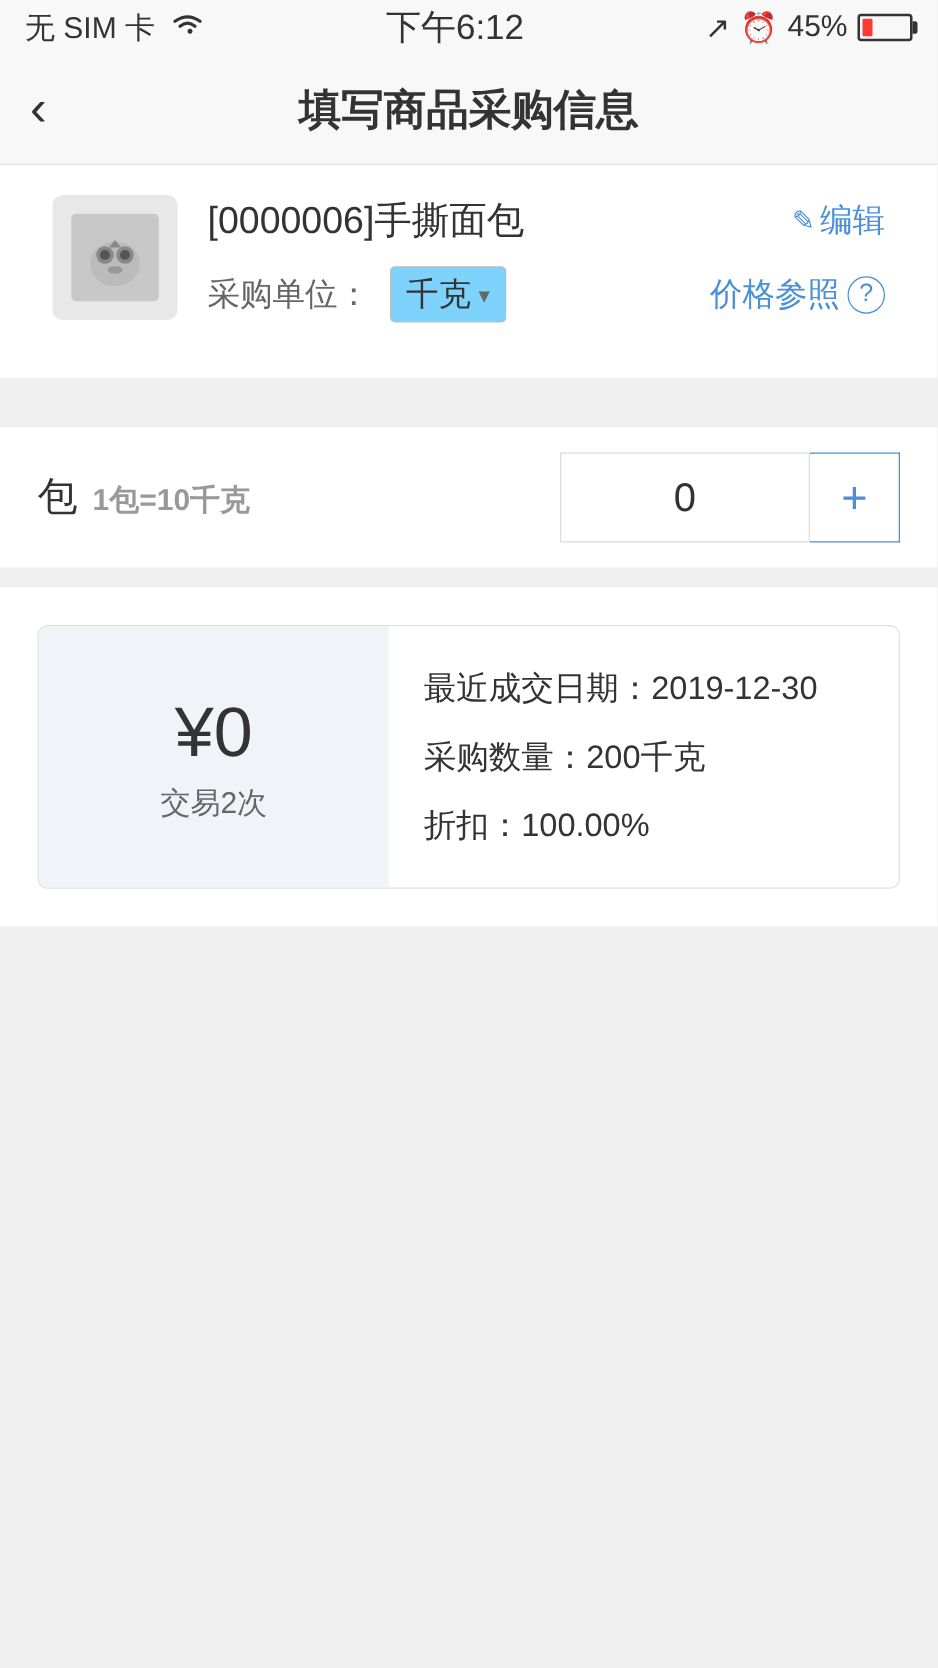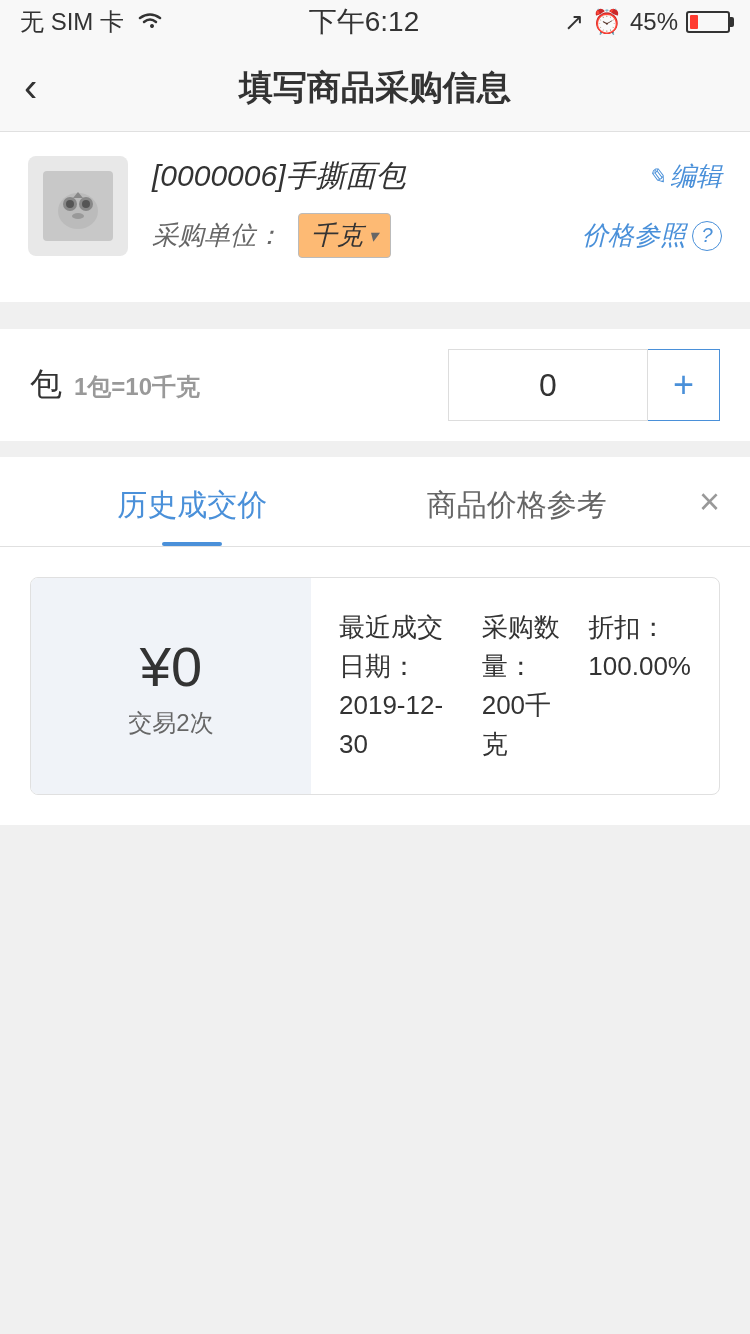--- a/index.html
+++ b/index.html
@@ -91,23 +91,22 @@
     }
     .nav-title {
       font-size: 34px;
       font-weight: 600;
       color: #333;
     }
 
     
     .product-section {
       background: #fff;
-      padding: 24px 28px;
-      margin-bottom: 11px;
-      font-style: italic;
+      padding: 24px 42px;
+      margin-bottom: 24px;
     }
     .product-header {
       display: flex;
       align-items: flex-start;
       gap: 24px;
       margin-bottom: 20px;
     }
     .product-image {
       width: 100px;
       height: 100px;
@@ -165,21 +164,21 @@
     }
     .unit-dropdown {
       display: inline-flex;
       align-items: center;
       gap: 6px;
       border: 1px solid #bbb;
       border-radius: 4px;
       padding: 4px 12px;
       font-size: 26px;
       color: #333;
-      background: #fdba74;
+      background: #7dd3fc;
       margin-left: 8px;
     }
     .unit-arrow {
       font-size: 18px;
       color: #666;
     }
     .price-ref {
       font-size: 26px;
       color: #4a90d9;
       display: flex;
@@ -325,21 +324,21 @@
     }
     .card-price-label {
       font-size: 24px;
       color: #666;
       margin-top: 8px;
     }
     .card-right {
       flex: 1;
       padding: 30px 28px;
       display: flex;
-      flex-direction: row;
+      flex-direction: column;
       justify-content: center;
       gap: 16px;
     }
     .card-detail {
       font-size: 26px;
       color: #333;
       line-height: 1.5;
     }
 
     
@@ -432,31 +431,20 @@
     </div>
     <div class="quantity-input-row">
       <input class="quantity-input" type="text" value="0" style="">
       <button class="quantity-plus">
         <span>+</span>
       </button>
     </div>
   </div>
 
   <div class="tabs-section">
-    <div class="tabs-header">
-      <div class="tab-item active">
-        <span>历史成交价</span>
-      </div>
-      <div class="tab-item">
-        <span>商品价格参考</span>
-      </div>
-      <div class="tab-close">
-        <span>×</span>
-      </div>
-    </div>
 
     <div class="card-container">
       <div class="price-card">
         <div class="card-left">
           <div class="card-price">
             <span>¥</span><span>0</span>
           </div>
           <div class="card-price-label">交易2次</div>
         </div>
         <div class="card-right">

